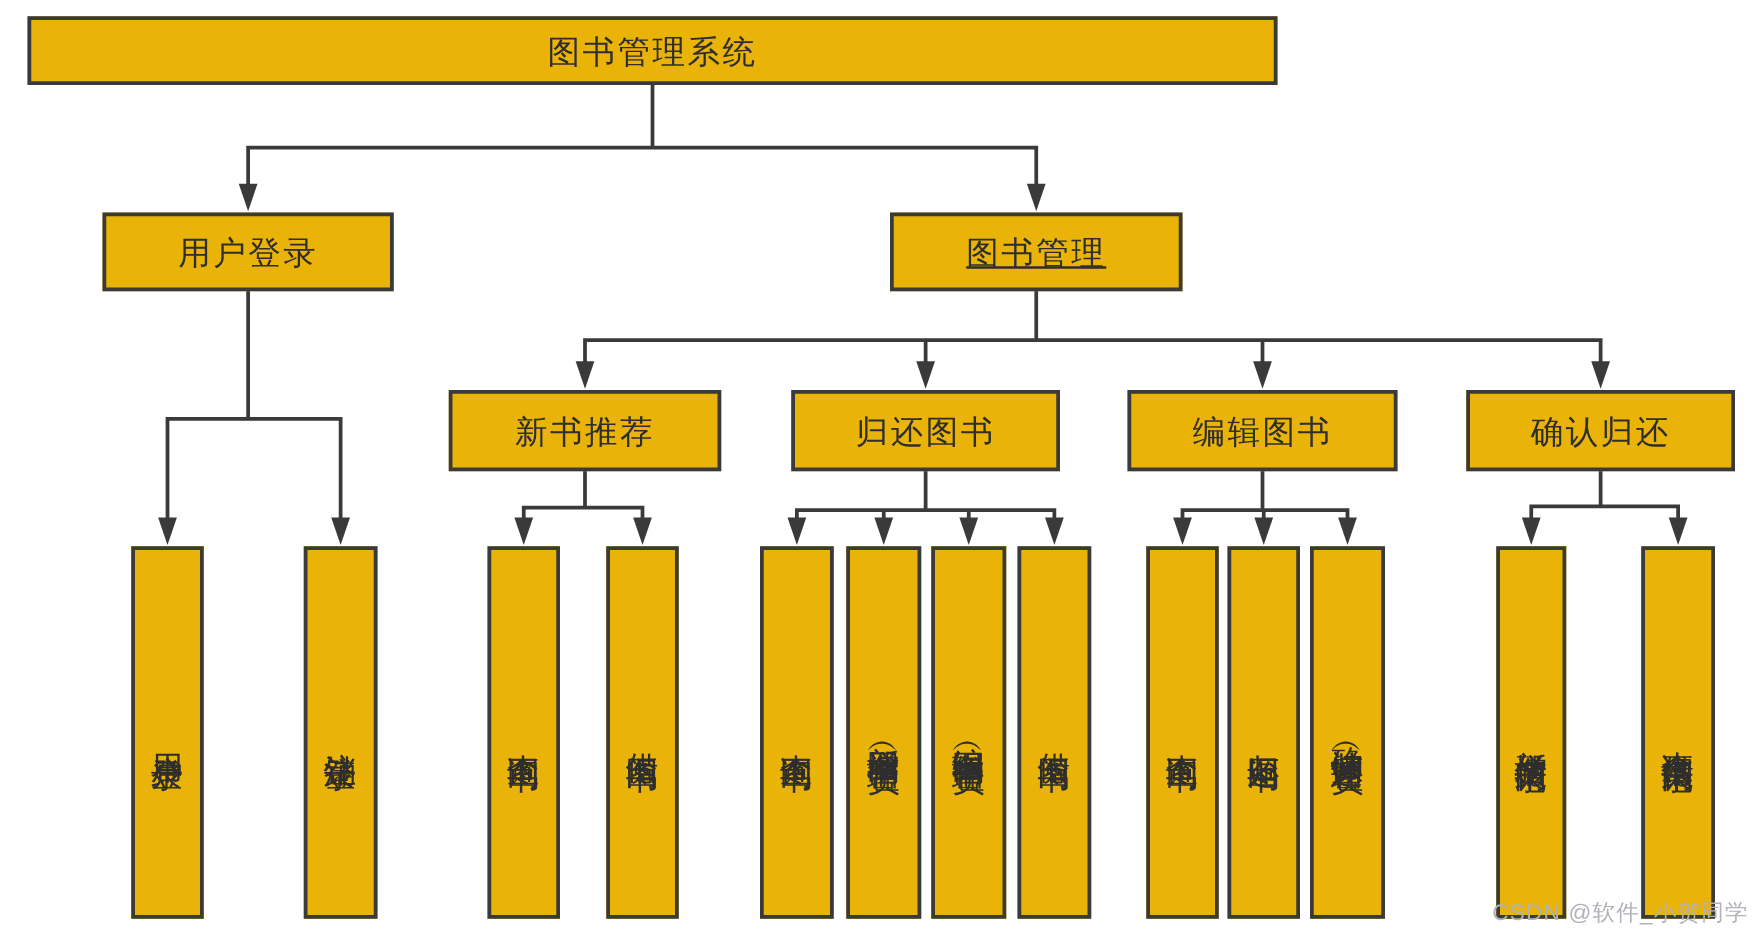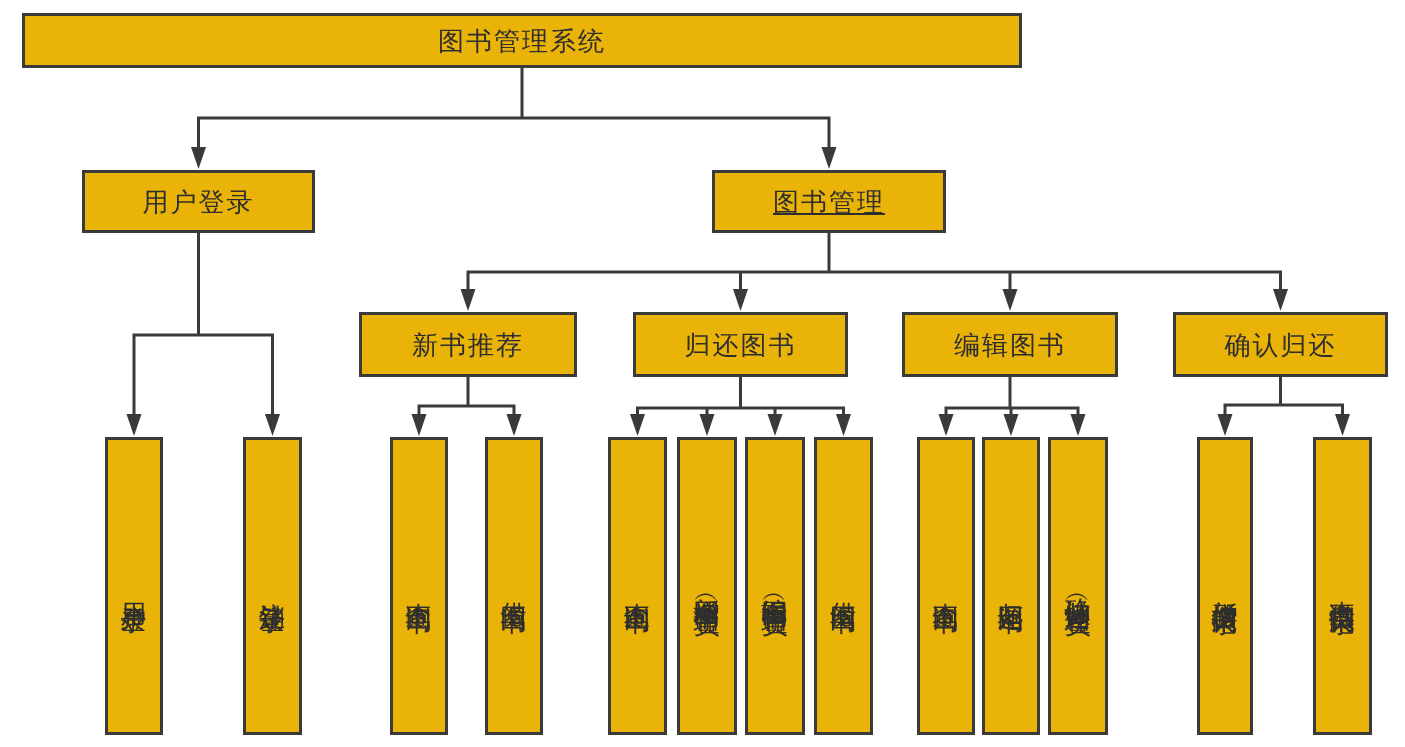--- a/index.html
+++ b/index.html
@@ -135,13 +135,14 @@
       <div class="node vertical" style="left: 1048px; top: 437px; width: 60px; height: 298px;">
         <span>确认归还（管理员）</span>
       </div>
       <div class="node vertical" style="left: 1197px; top: 437px; width: 56px; height: 298px;">
         <span>新增借阅记录</span>
       </div>
       <div class="node vertical" style="left: 1313px; top: 437px; width: 59px; height: 298px;">
         <span>查询借阅记录</span>
       </div>
     </div>
+  <div id="watermark">CSDN @软件_小贺同学</div>
 </div>
 
 </body></html>

